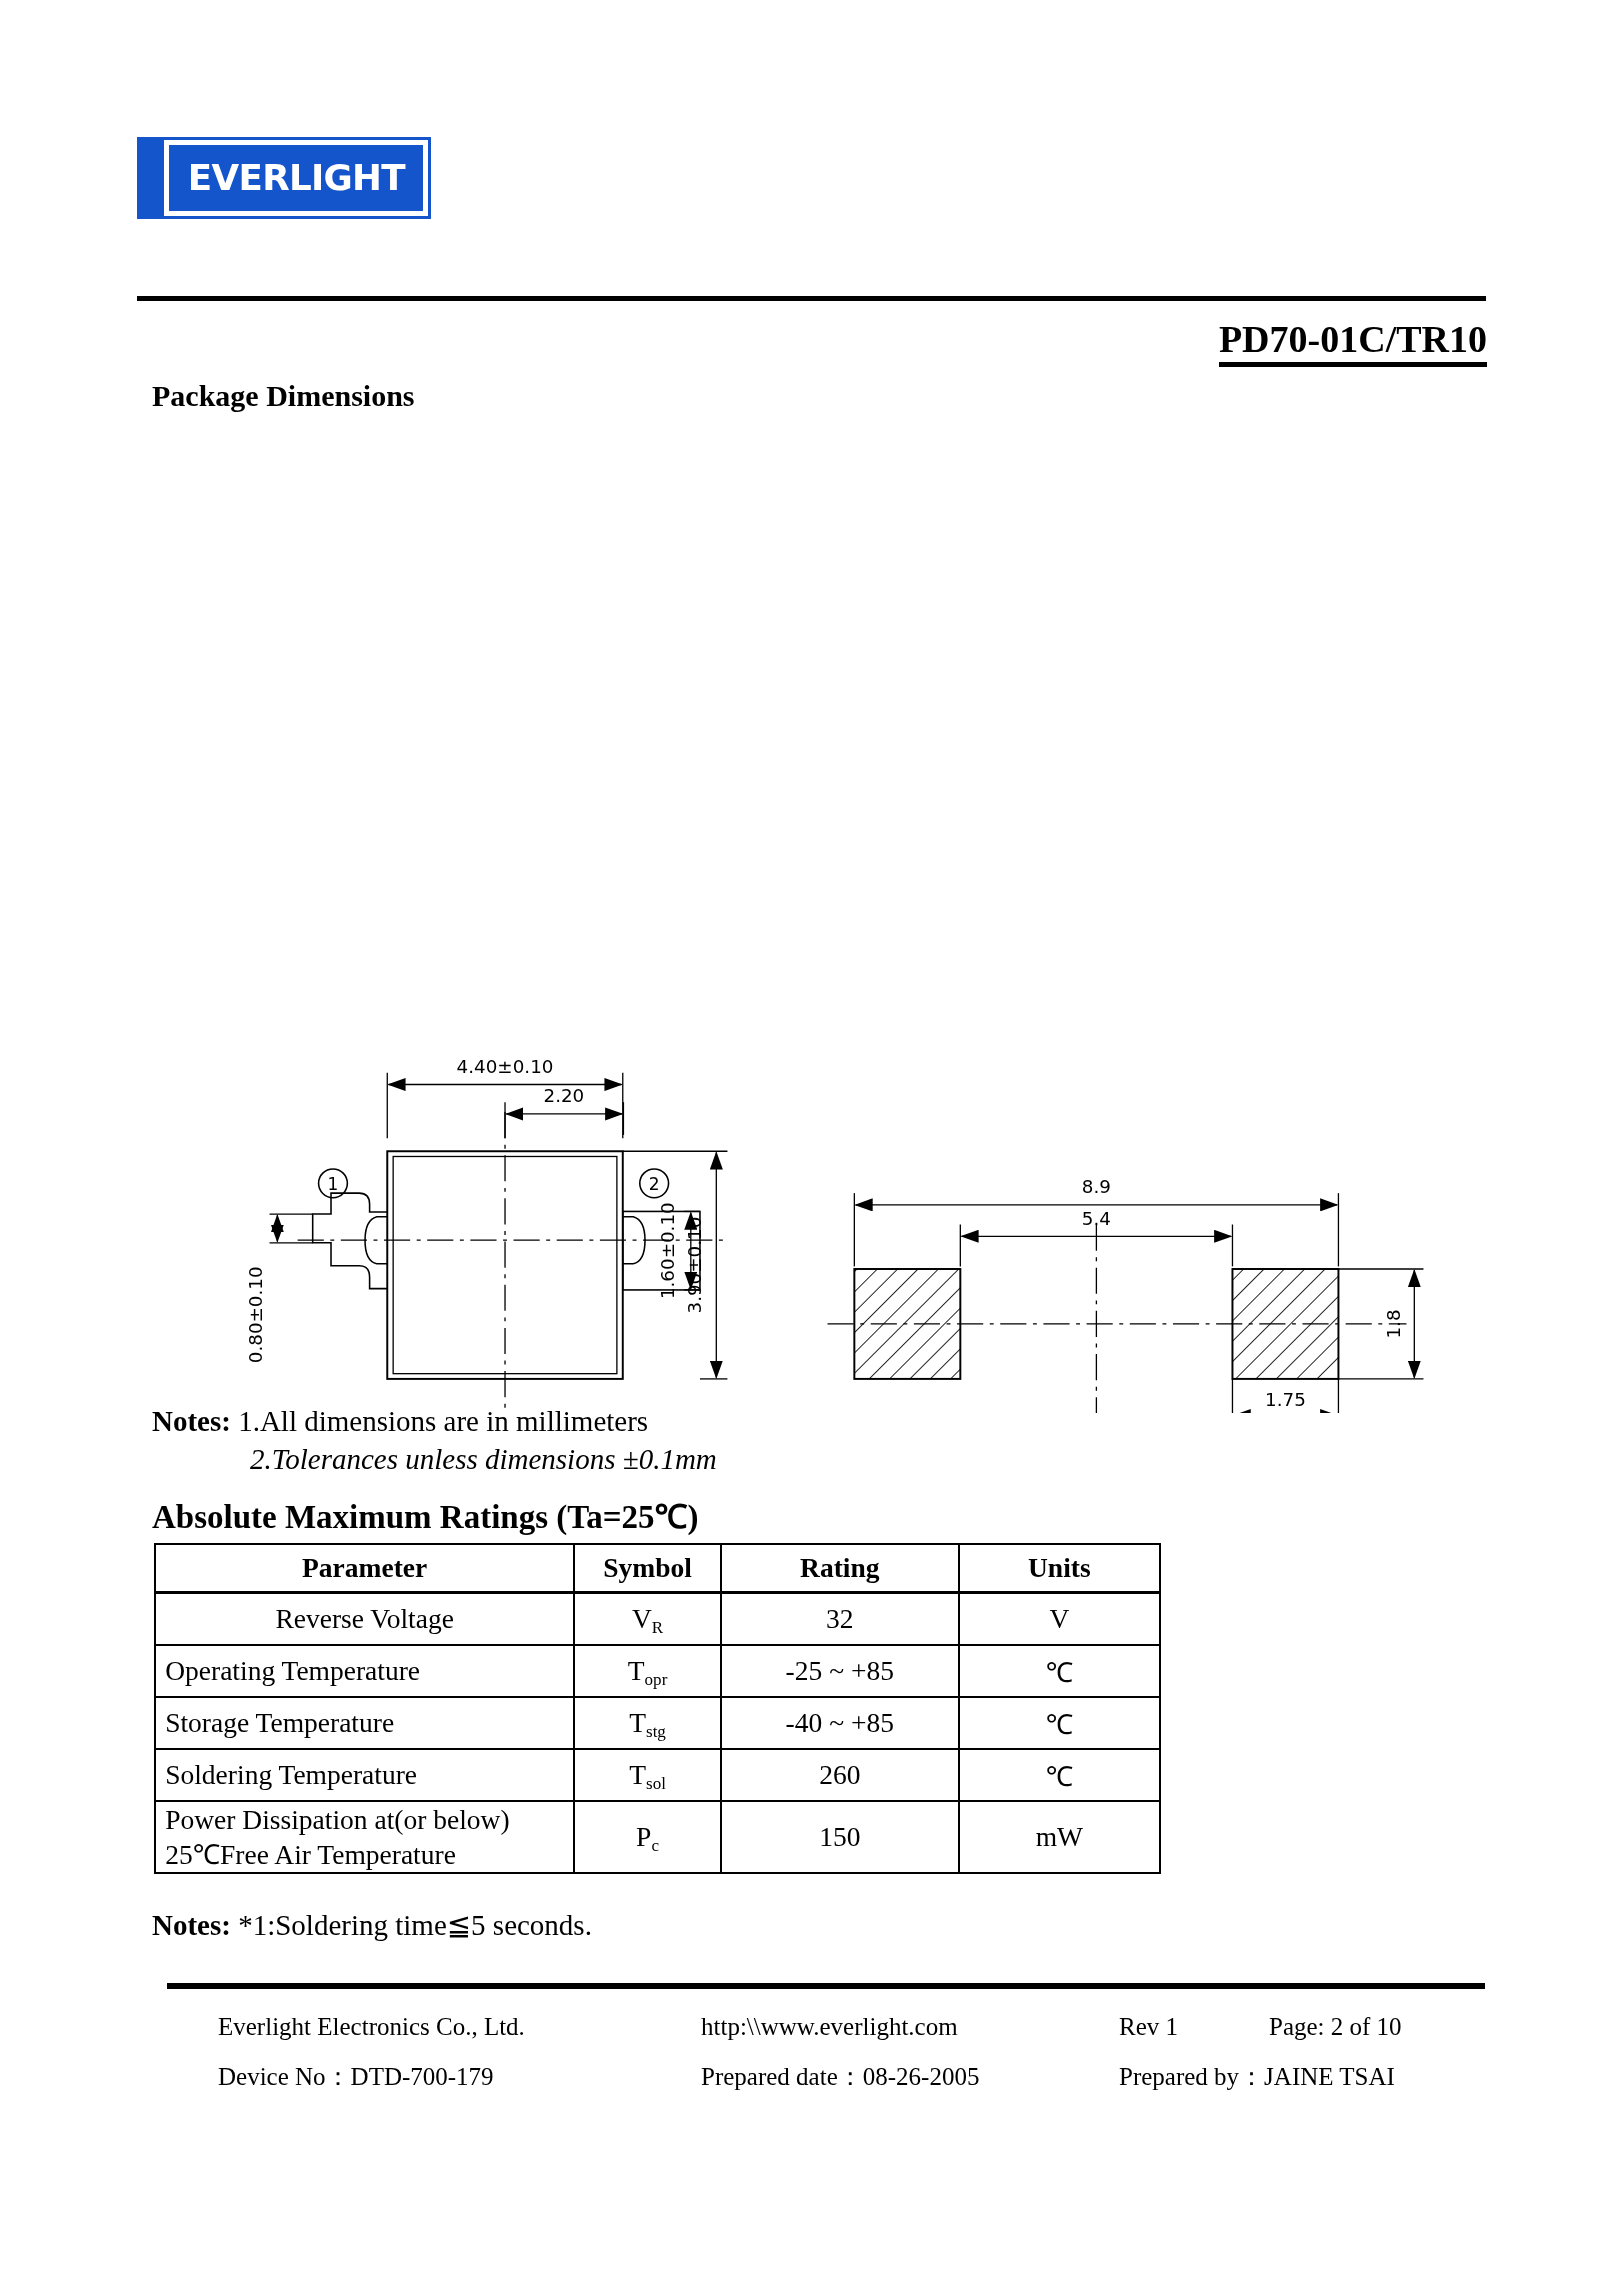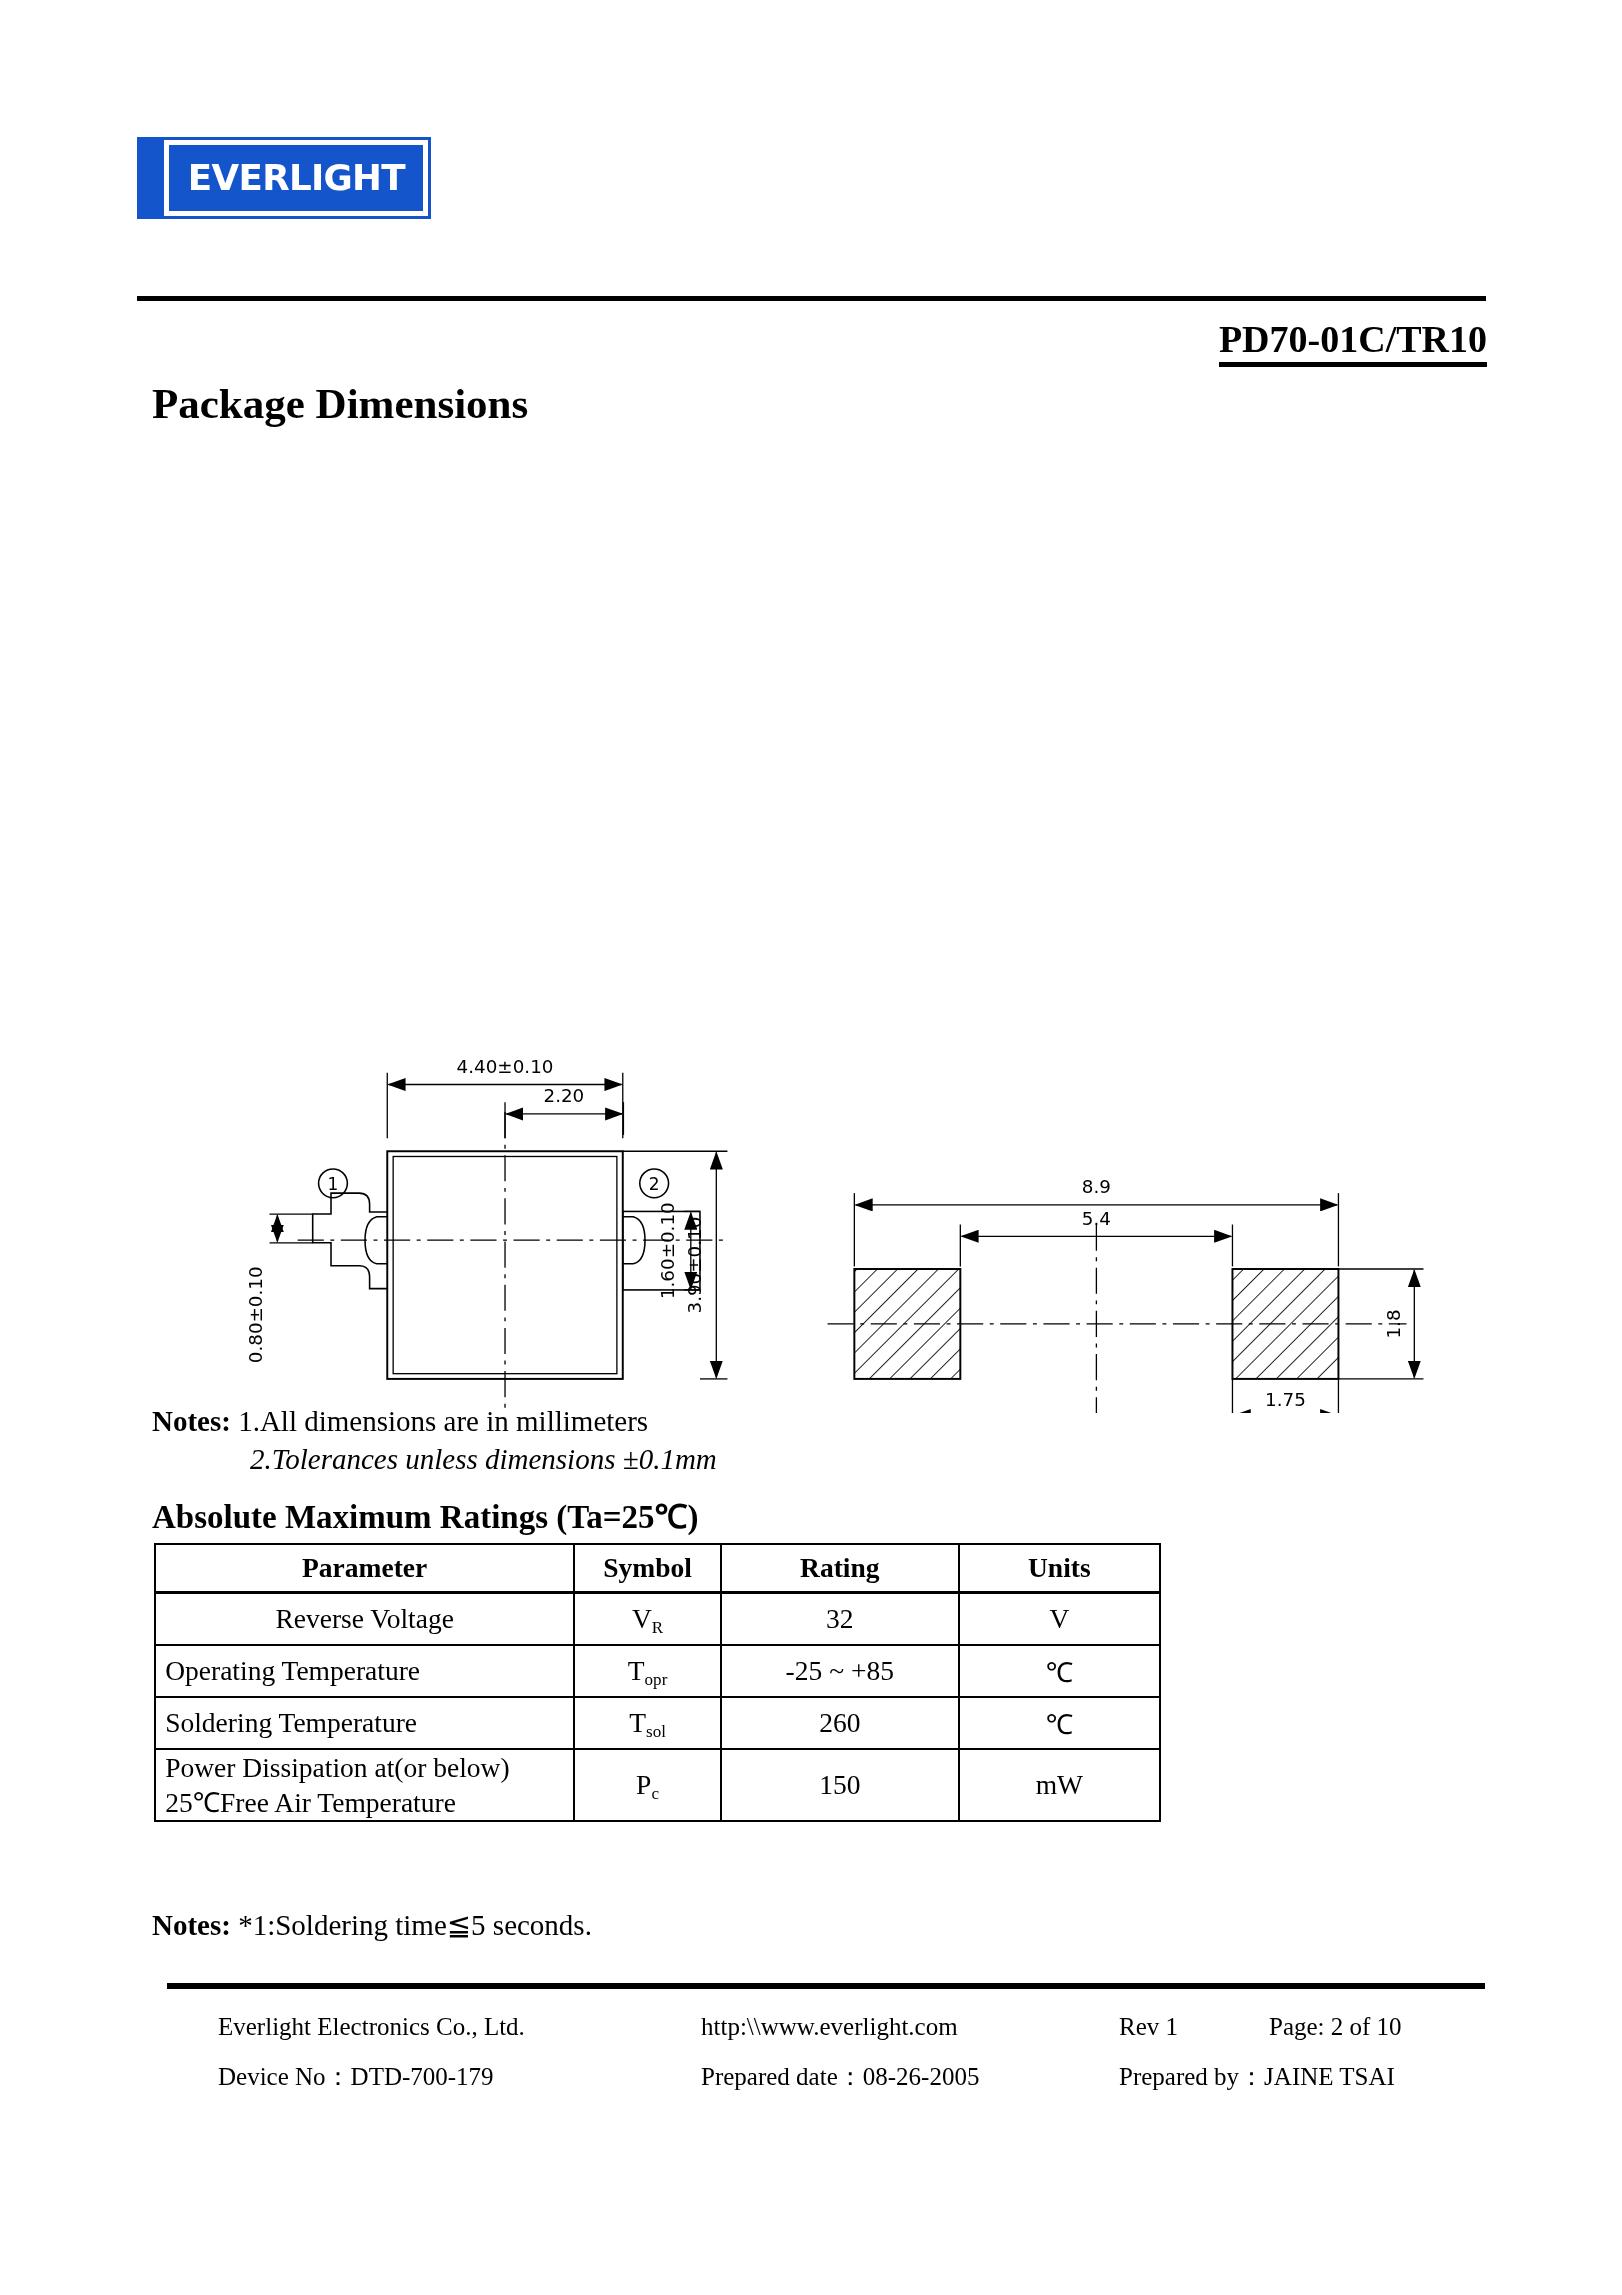--- a/index.html
+++ b/index.html
@@ -66,21 +66,21 @@
     font-weight: 700;
     letter-spacing: 0px;
     border-bottom: 5.9px solid #000;
     padding-bottom: 2.6px;
     line-height: 1.05;
     white-space: nowrap;
   }
   .sec-heading {
     position: absolute;
     left: 152px; top: 379px;
-    font-size: 43px;
+    font-size: 30px;
     font-weight: 700;
   }
 
   
   .drawing {
     position: absolute;
     left: 0; top: 497px;
     width: 1623px; height: 916px;
   }
   .drawing svg { display: block; }
@@ -417,20 +417,26 @@
         <td class="c-rating">32</td>
         <td class="c-units">V</td>
       </tr>
       <tr>
         <td class="c-param">Operating Temperature</td>
         <td class="c-symbol"><span>T</span><sub>opr</sub></td>
         <td class="c-rating">-25 ~ +85</td>
         <td class="c-units units-top">℃</td>
       </tr>
       <tr>
+        <td class="c-param">Storage Temperature</td>
+        <td class="c-symbol"><span>T</span><sub>stg</sub></td>
+        <td class="c-rating">-40 ~ +85</td>
+        <td class="c-units units-top">℃</td>
+      </tr>
+      <tr>
         <td class="c-param">Soldering Temperature</td>
         <td class="c-symbol"><span>T</span><sub>sol</sub></td>
         <td class="c-rating">260</td>
         <td class="c-units units-top">℃</td>
       </tr>
       <tr>
         <td class="c-param tall">
           <span class="cellline">Power Dissipation at(or below)</span>
           <span class="cellline">25℃Free Air Temperature</span>
         </td>

